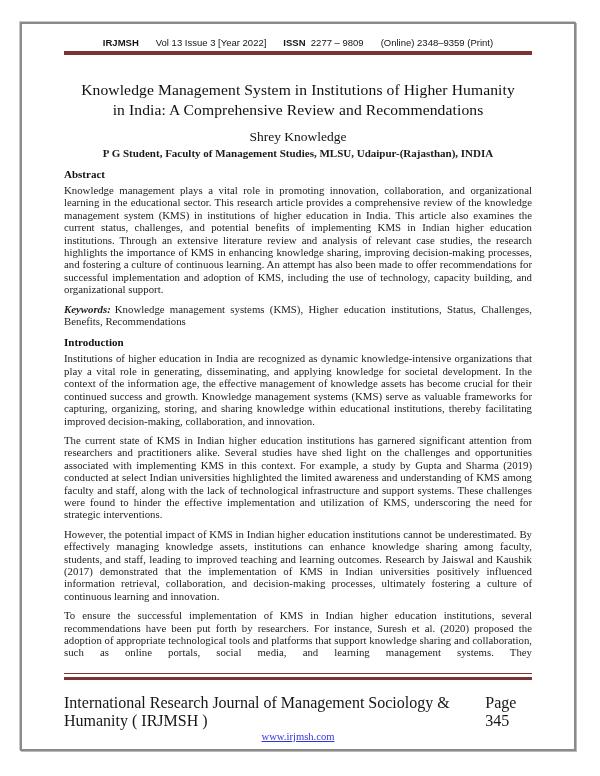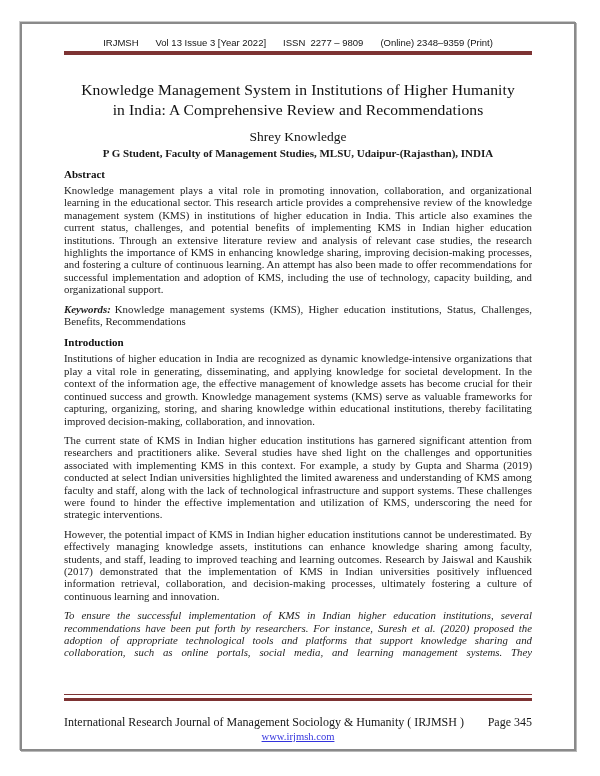--- a/index.html
+++ b/index.html
@@ -27,21 +27,21 @@
     display:flex;
     justify-content:center;
     align-items:baseline;
     gap:17px;
     font-family:"Liberation Sans","DejaVu Sans",sans-serif;
     font-size:9.5px;
     color:#141414;
     white-space:nowrap;
     margin-top:1px;
   }
-  .journal-header .b{font-weight:normal;}
+  .journal-header .b{font-weight:bold;}
   .rule-thick{
     height:0;
     border-top:4px solid #7d3333;
     margin-top:3px;
   }
   
   .article-title{
     margin:25px 0 0 0;
     font-size:15.6px;
     line-height:20px;
@@ -72,40 +72,40 @@
     color:#111111;
   }
   .para{
     font-size:10.8px;
     line-height:12.4px;
     text-align:justify;
     margin:7px 0 0 0;
     color:#1c1c1c;
   }
   .para.tight{margin-top:4px;}
-  .para.force-justify{text-align-last:justify;font-style:italic;}
+  .para.force-justify{text-align-last:justify;}
   .kw-label{font-weight:bold;font-style:italic;margin-right:4px;}
   
   .page-footer{
     position:absolute;
     left:42px;right:42px;bottom:7px;
     background:#ffffff;
     padding-top:0;
   }
   .rule-thinthick{
     height:3px;
     border-top:1px solid #7d3333;
     border-bottom:3px solid #7d3333;
   }
   .footer-row{
     display:flex;
     justify-content:space-between;
     align-items:baseline;
     margin-top:14px;
-    font-size:12px;
+    font-size:16px;
     color:#161616;
   }
   .footer-link-row{
     text-align:center;
     margin-top:1px;
     font-size:10.6px;
   }
   .footer-link{
     color:#3333dd;
     text-decoration:underline;

